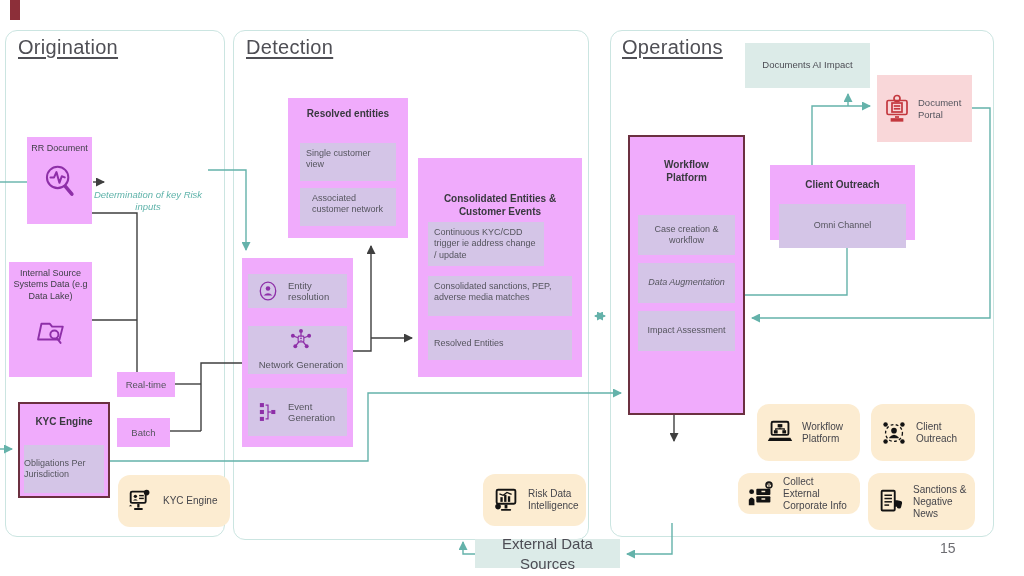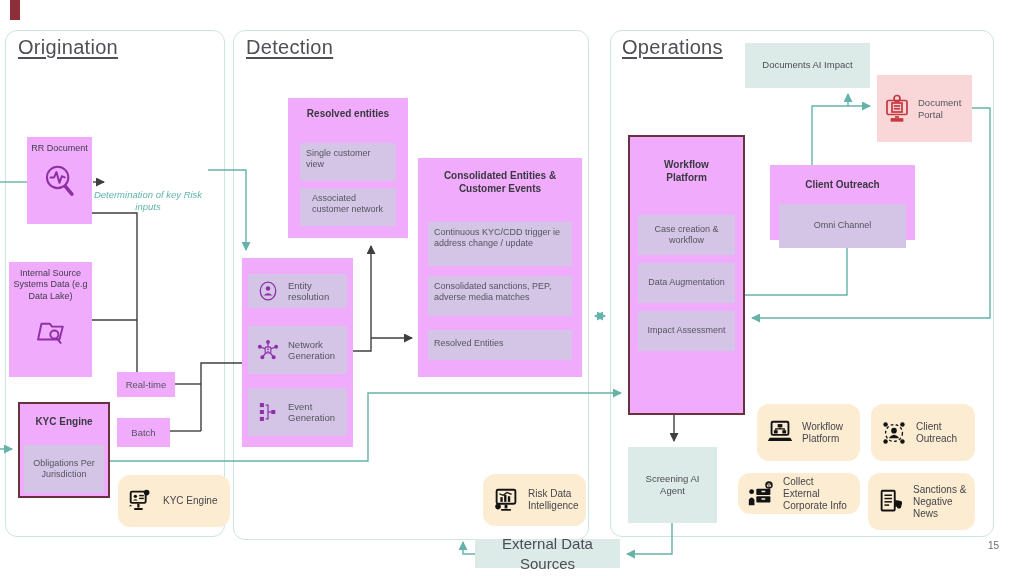--- a/index.html
+++ b/index.html
@@ -15,21 +15,21 @@
   .small{font-size:9px;line-height:1.25;}
   .tealbox{position:absolute;z-index:3;background:#dcebe8;color:#4c4c54;display:flex;align-items:center;justify-content:center;text-align:center;font-size:9.5px;line-height:1.3;box-sizing:border-box;}
   .pinkbox{position:absolute;z-index:3;background:#f9d7d9;display:flex;align-items:center;justify-content:center;gap:5px;color:#55555e;font-size:9.5px;line-height:1.25;box-sizing:border-box;}
   .obox{position:absolute;z-index:4;background:#fcecd1;border-radius:12px;display:flex;align-items:center;gap:7px;padding:0 8px;box-sizing:border-box;font-size:10px;color:#45454b;line-height:1.2;text-align:left;}
   .maroon{border:2px solid #6b3040;}
   .prow{position:absolute;z-index:4;background:#d4c5e7;color:#55555e;display:flex;align-items:center;gap:7px;padding-left:7px;box-sizing:border-box;font-size:9.5px;line-height:1.2;text-align:left;}
   .note{position:absolute;z-index:3;font-style:italic;color:#5fb3aa;font-size:9.5px;line-height:1.3;text-align:center;}
   .icon-purple{color:#8e2fa8;flex:0 0 auto;display:flex;}
   .icon-black{color:#131313;flex:0 0 auto;display:flex;}
   .icon-red{color:#c4383e;flex:0 0 auto;display:flex;}
-  .pagenum{position:absolute;z-index:3;font-size:10px;color:#6d6d72;margin-left:48px;}
+  .pagenum{position:absolute;z-index:3;font-size:14px;color:#6d6d72;}
   .logo-mark{position:absolute;z-index:3;background:#8c2f39;}
   .centered-label{display:flex;align-items:center;justify-content:center;height:100%;}
 </style>
 </head>
 <body>
 
 <div class="canvas">
 
   <div class="logo-mark" style="left:10px;top:0;width:10px;height:20px;"></div>
 
@@ -103,21 +103,21 @@
   <div class="pbox node" style="left:117px;top:372px;width:58px;height:25px;font-size:9.5px;color:#55555e;">
     <div class="centered-label">Real-time</div>
   </div>
 
   <div class="pbox node" style="left:117px;top:418px;width:53px;height:29px;font-size:9.5px;color:#55555e;">
     <div class="centered-label">Batch</div>
   </div>
 
   <div class="pbox maroon node" style="left:18px;top:402px;width:92px;height:96px;padding-top:12px;">
     <div class="pheader">KYC Engine</div>
-    <div class="psub small" style="left:4px;top:41px;width:80px;height:48px;display:flex;align-items:center;justify-content:center;text-align:center;">Obligations Per Jurisdiction</div>
+    <div class="psub small" style="left:4px;top:41px;width:80px;height:48px;display:flex;align-items:center;justify-content:center;text-align:left;">Obligations Per Jurisdiction</div>
   </div>
 
   <div class="obox node" style="left:118px;top:475px;width:112px;height:52px;">
     <span class="icon-black">
       <svg width="30" height="30" viewBox="0 0 32 32" fill="currentColor">
         <rect x="5" y="6" width="16" height="12" rx="1.5" fill="none" stroke="currentColor" stroke-width="2"></rect>
         <circle cx="10" cy="11" r="1.8"></circle>
         <path d="M7.5,15.5 q2.5,-3 5,0 z"></path>
         <rect x="14" y="9.5" width="5" height="1.5"></rect>
         <rect x="14" y="12.5" width="5" height="1.5"></rect>
@@ -140,21 +140,21 @@
     <div class="prow" style="left:6px;top:16px;width:99px;height:34px;">
       <span class="icon-purple">
         <svg width="26" height="26" viewBox="0 0 32 32">
           <ellipse cx="16" cy="16" rx="9.5" ry="11" fill="none" stroke="currentColor" stroke-width="1.6"></ellipse>
           <circle cx="16" cy="13" r="2.8" fill="currentColor"></circle>
           <path d="M10.5,21.5 q5.5,-5.5 11,0 z" fill="currentColor"></path>
         </svg>
       </span>
       <span>Entity resolution</span>
     </div>
-    <div class="prow" style="left:6px;top:68px;width:99px;height:48px;">
+    <div class="prow" style="left:6px;top:68px;width:99px;height:48px;flex-direction:column;">
       <span class="icon-purple">
         <svg width="26" height="26" viewBox="0 0 32 32">
           <g stroke="currentColor" stroke-width="1.6">
             <line x1="16" y1="16" x2="16" y2="6"></line>
             <line x1="16" y1="16" x2="26" y2="12"></line>
             <line x1="16" y1="16" x2="23" y2="25"></line>
             <line x1="16" y1="16" x2="9" y2="25"></line>
             <line x1="16" y1="16" x2="6" y2="12"></line>
           </g>
           <circle cx="16" cy="6" r="2.4" fill="currentColor"></circle>
@@ -180,22 +180,22 @@
             <line x1="16" y1="16" x2="20" y2="16"></line>
           </g>
           <rect x="20" y="13.5" width="5" height="5"></rect>
         </svg>
       </span>
       <span>Event Generation</span>
     </div>
   </div>
 
   <div class="pbox node" style="left:418px;top:158px;width:164px;height:219px;padding-top:12px;">
-    <div class="pheader" style="padding:0 10px;">Consolidated Entities &amp; Customer Events</div>
-    <div class="psub small" style="left:10px;top:64px;width:144px;height:44px;padding:5px 6px;text-align:left;">Continuous KYC/CDD trigger ie address change / update</div>
+    <div class="pheader" style="padding:0 10px;margin-top:23px;">Consolidated Entities &amp; Customer Events</div>
+    <div class="psub small" style="left:10px;top:64px;width:116px;height:44px;padding:5px 6px;text-align:left;">Continuous KYC/CDD trigger ie address change / update</div>
     <div class="psub small" style="left:10px;top:118px;width:144px;height:40px;padding:5px 6px;text-align:left;">Consolidated sanctions, PEP, adverse media matches</div>
     <div class="psub small" style="left:10px;top:172px;width:144px;height:30px;padding:8px 6px 0 6px;text-align:left;">Resolved Entities</div>
   </div>
 
   <div class="obox node" style="left:483px;top:474px;width:103px;height:52px;">
     <span class="icon-black">
       <svg width="30" height="30" viewBox="0 0 32 32" fill="currentColor">
         <rect x="6" y="5" width="20" height="15" rx="1.5" fill="none" stroke="currentColor" stroke-width="2"></rect>
         <rect x="10" y="13" width="2.5" height="5"></rect>
         <rect x="14" y="10.5" width="2.5" height="7.5"></rect>
@@ -229,27 +229,24 @@
   </div>
 
   <div class="pbox node" style="left:770px;top:165px;width:145px;height:75px;padding-top:14px;">
     <div class="pheader">Client Outreach</div>
     <div class="psub small" style="left:9px;top:39px;width:127px;height:44px;display:flex;align-items:center;justify-content:center;">Omni Channel</div>
   </div>
 
   <div class="pbox maroon node" style="left:628px;top:135px;width:117px;height:280px;padding-top:22px;">
     <div class="pheader" style="padding:0 14px;">Workflow Platform</div>
     <div class="psub small" style="left:8px;top:78px;width:97px;height:40px;display:flex;align-items:center;justify-content:center;text-align:center;">Case creation &amp; workflow</div>
-    <div class="psub small" style="left:8px;top:126px;width:97px;height:40px;display:flex;align-items:center;justify-content:center;text-align:center;">Data Augmentation</div>
+    <div class="psub small" style="left:8px;top:126px;width:97px;height:40px;display:flex;align-items:center;justify-content:center;text-align:center;font-style:italic;">Data Augmentation</div>
     <div class="psub small" style="left:8px;top:174px;width:97px;height:40px;display:flex;align-items:center;justify-content:center;text-align:center;">Impact Assessment</div>
   </div>
 
-  <div class="tealbox node" style="left:628px;top:447px;width:89px;height:76px;padding:0 6px;">
-    <span>Screening AI Agent</span>
-  </div>
 
   <div class="obox node" style="left:757px;top:404px;width:103px;height:57px;">
     <span class="icon-black">
       <svg width="30" height="30" viewBox="0 0 32 32" fill="currentColor">
         <rect x="7" y="4" width="18" height="14" rx="1.5" fill="none" stroke="currentColor" stroke-width="2"></rect>
         <rect x="13.5" y="6.5" width="5" height="3.5"></rect>
         <path d="M16,10 v1.5 M11.5,13 v-1.5 h9 v1.5" stroke="currentColor" stroke-width="1.3" fill="none"></path>
         <rect x="9.5" y="13" width="4" height="3.5"></rect>
         <rect x="18.5" y="13" width="4" height="3.5"></rect>
         <path d="M5,21 h22 l2,3.5 h-26 z"></path>

